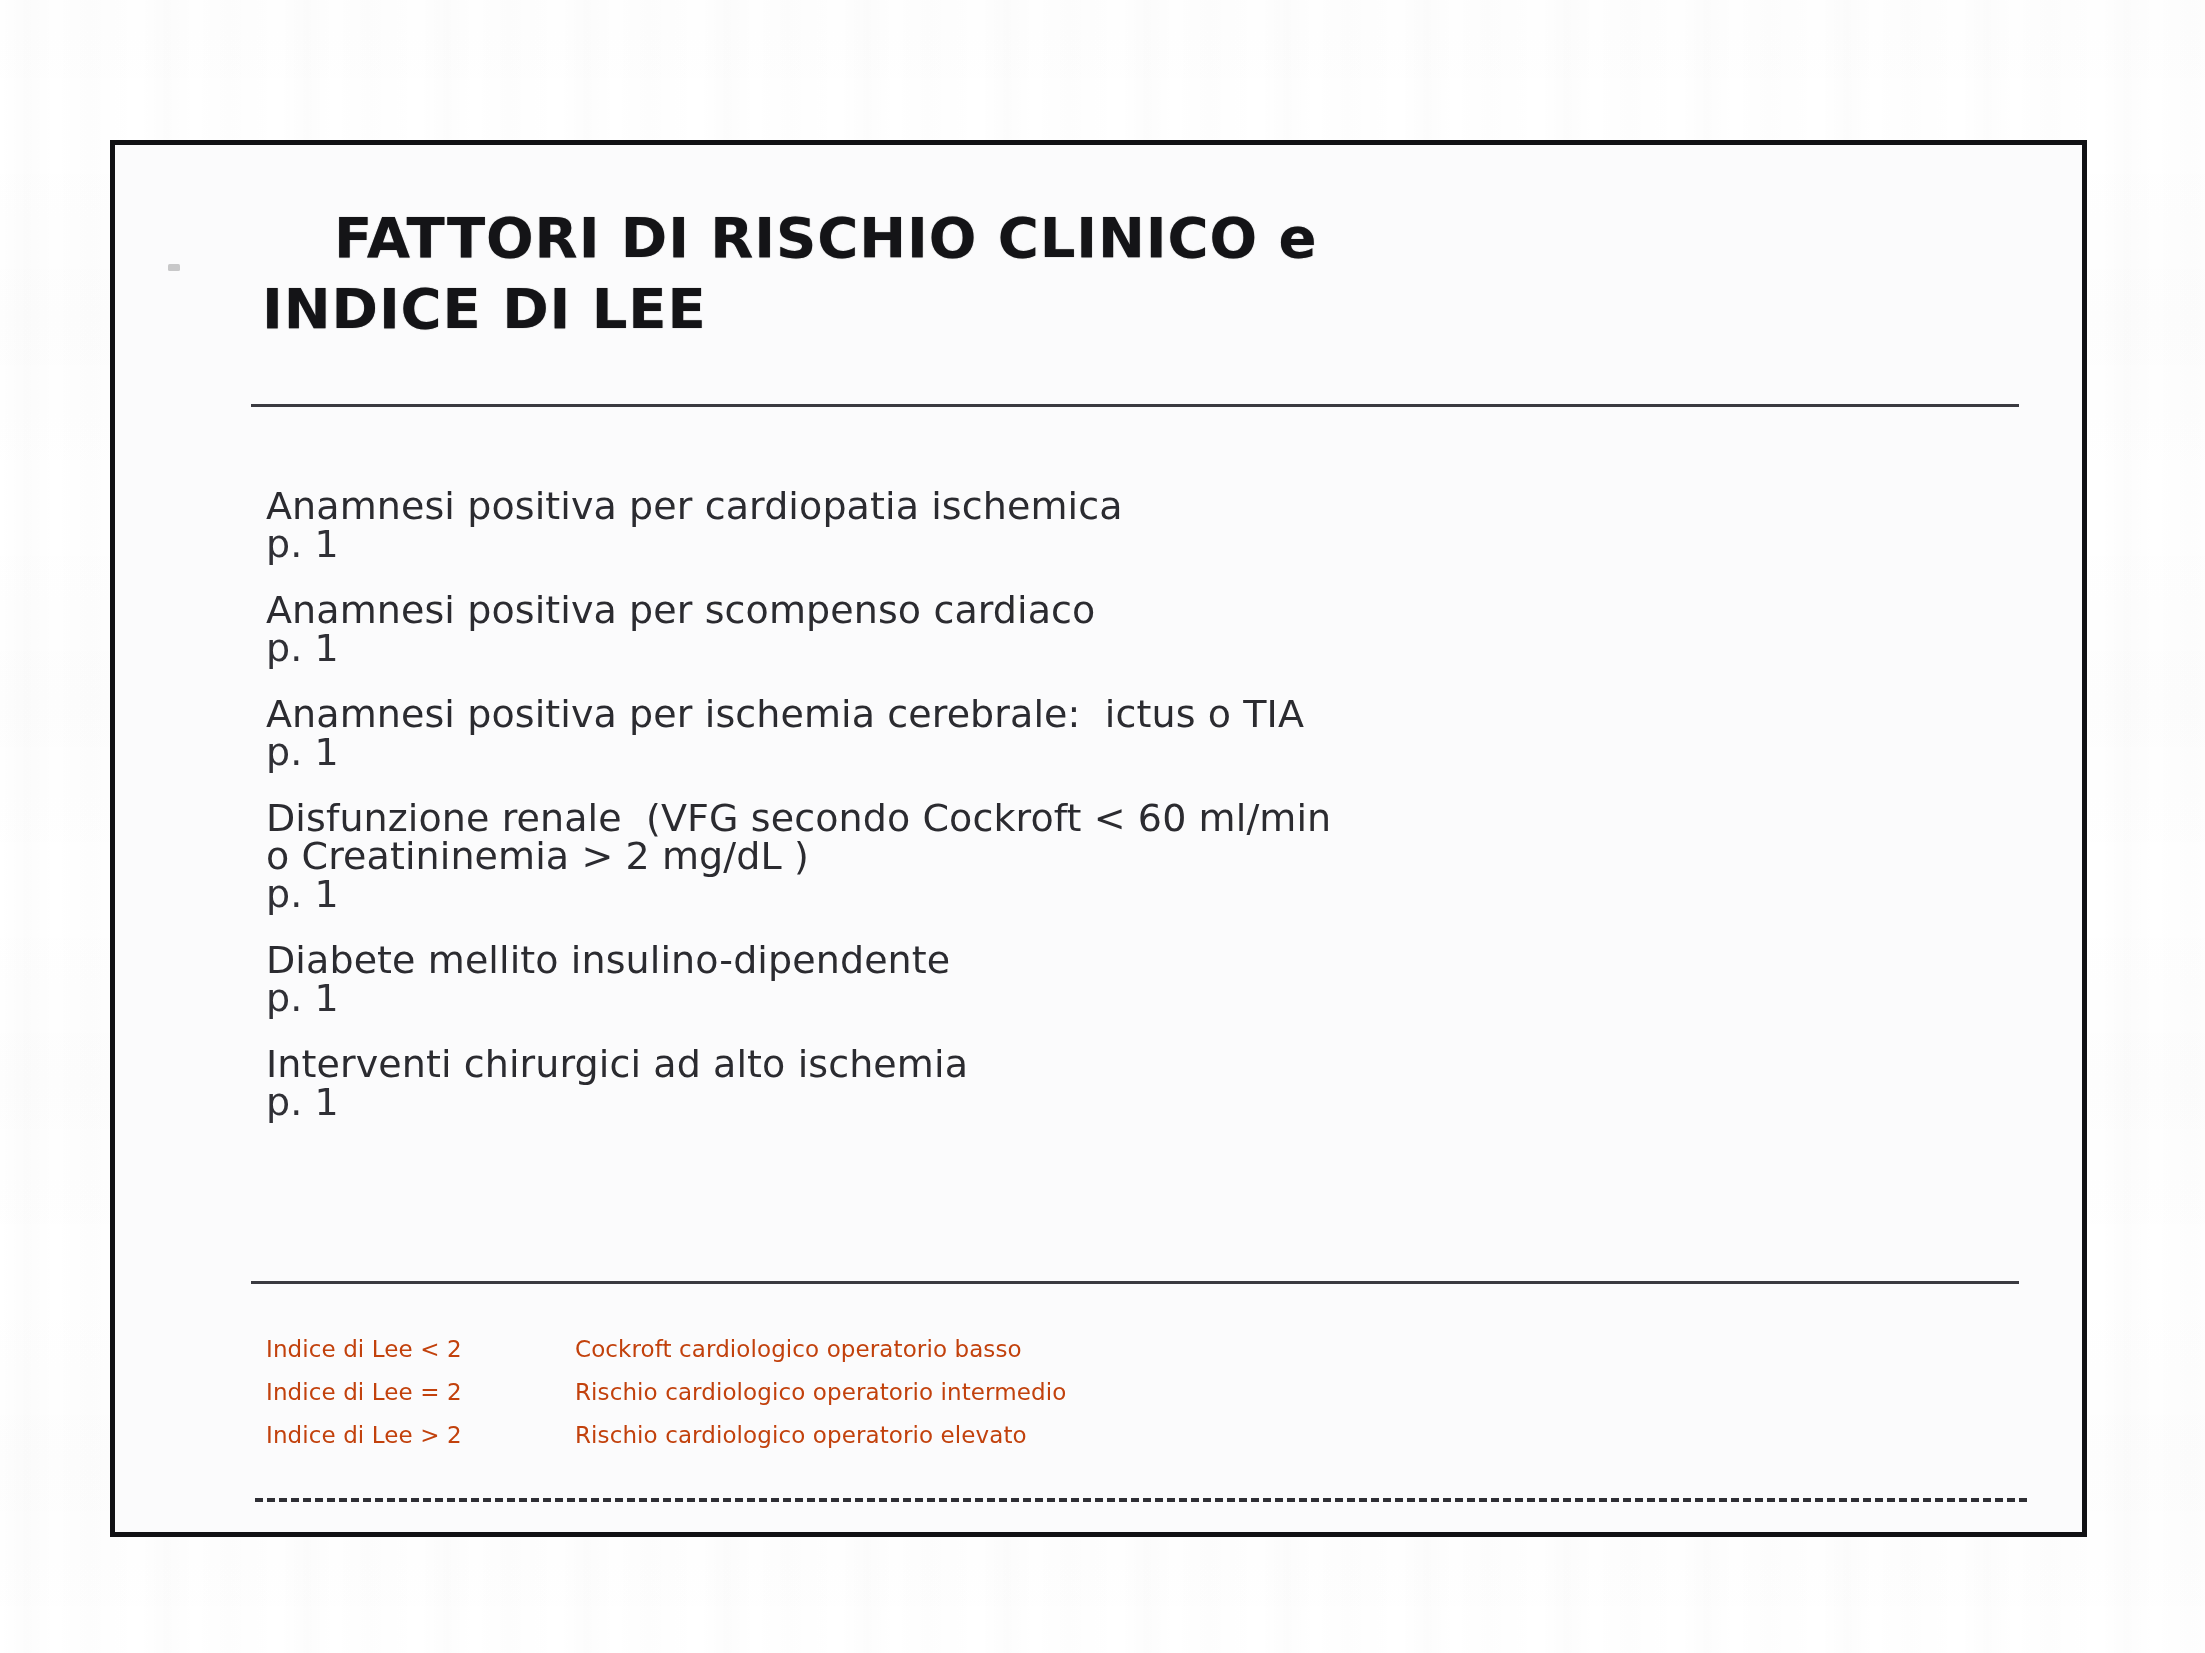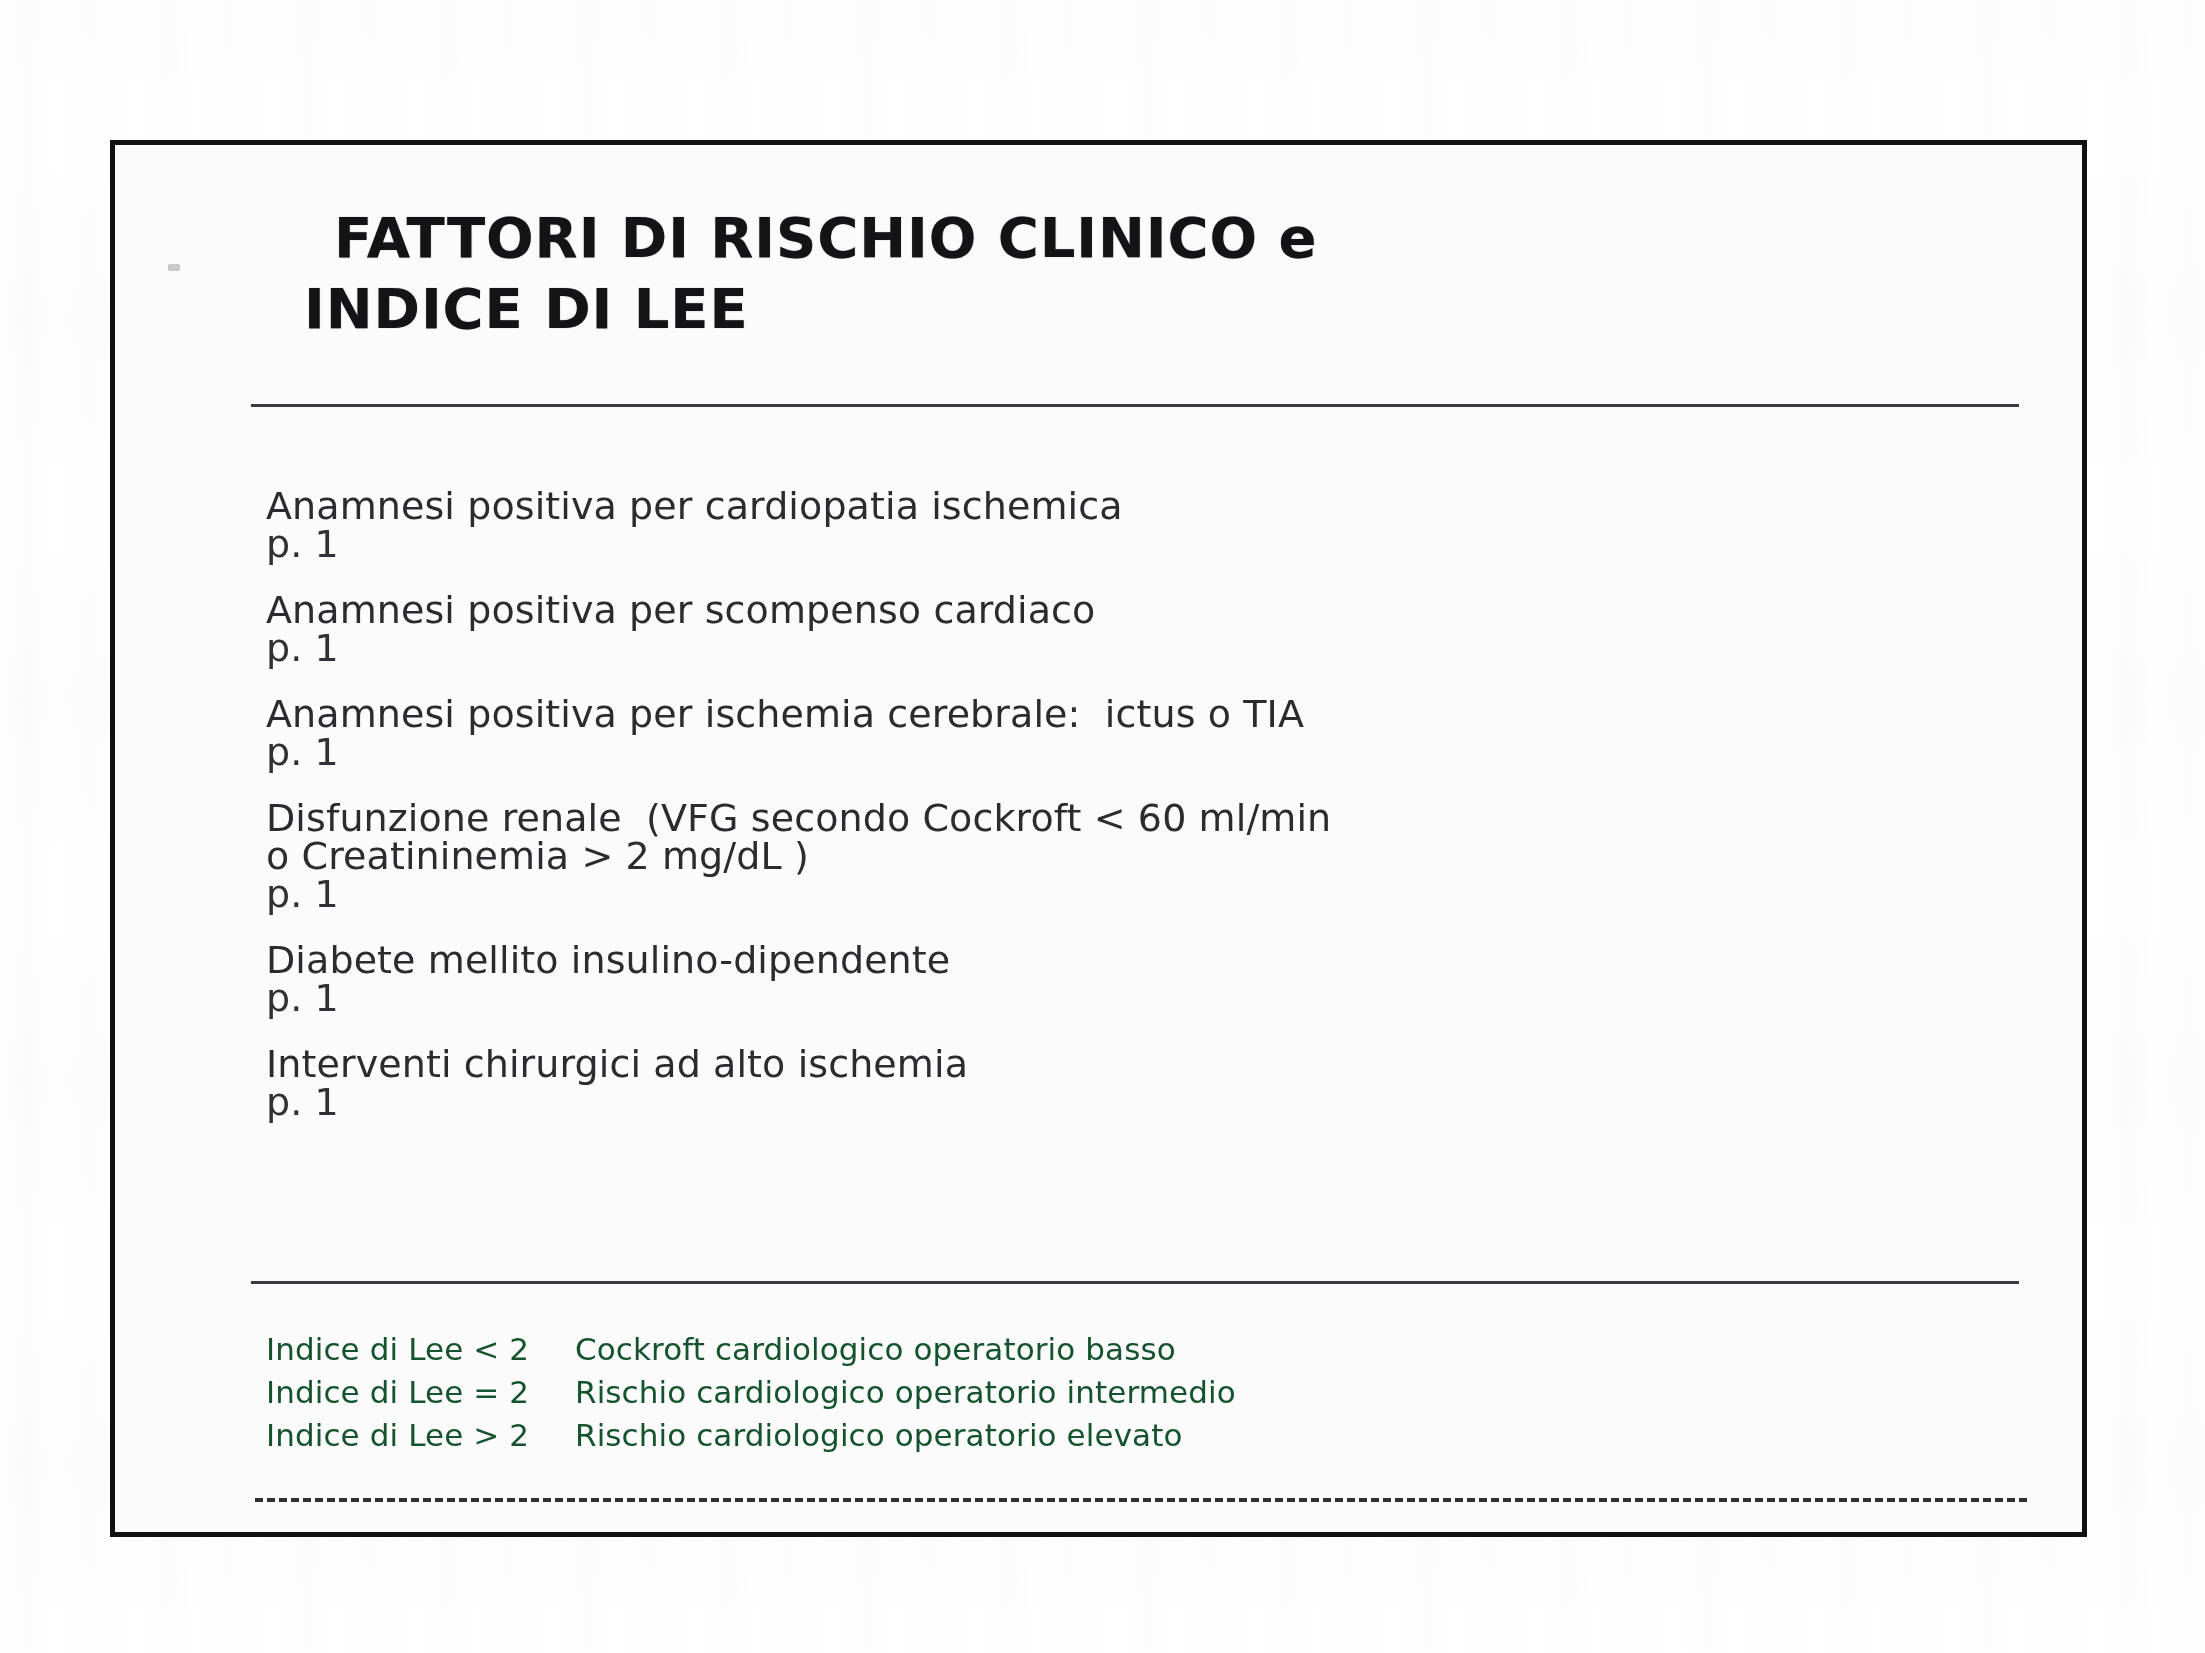--- a/index.html
+++ b/index.html
@@ -86,21 +86,21 @@
     font-family: "DejaVu Sans", "Liberation Sans", sans-serif;
     font-weight: 700;
     font-size: 56px;
     line-height: 71px;
     letter-spacing: 0.9px;
     color: #141417;
     white-space: pre;
     text-shadow: 0 0 1px rgba(0,0,0,0.55);
   }
   .title-line-1 { padding-left: 72px; }
-  .title-line-2 { padding-left: 0px; margin-left: 42px; }
+  .title-line-2 { padding-left: 0px; }
 
   
   .rule {
     position: absolute;
     left: 136px;
     width: 1768px;
     height: 2.9px;
     background: #3a3a40;
   }
   .rule-top    { top: 259px; }
@@ -148,23 +148,23 @@
     width: 1764px;
   }
   .legend-row {
     display: flex;
     align-items: baseline;
     height: 43px;
   }
   .legend-index,
   .legend-risk {
     font-family: "DejaVu Sans", "Liberation Sans", sans-serif;
-    font-size: 31px;
+    font-size: 23px;
     line-height: 43px;
-    color: #14532d;
+    color: #c2410c;
     white-space: pre;
     letter-spacing: 0.1px;
   }
   .legend-index { width: 309px; flex: 0 0 309px; }
   .legend-risk  { flex: 1 1 auto; }
 
   
   .scan-speck {
     position: absolute;
     left: 53px;

